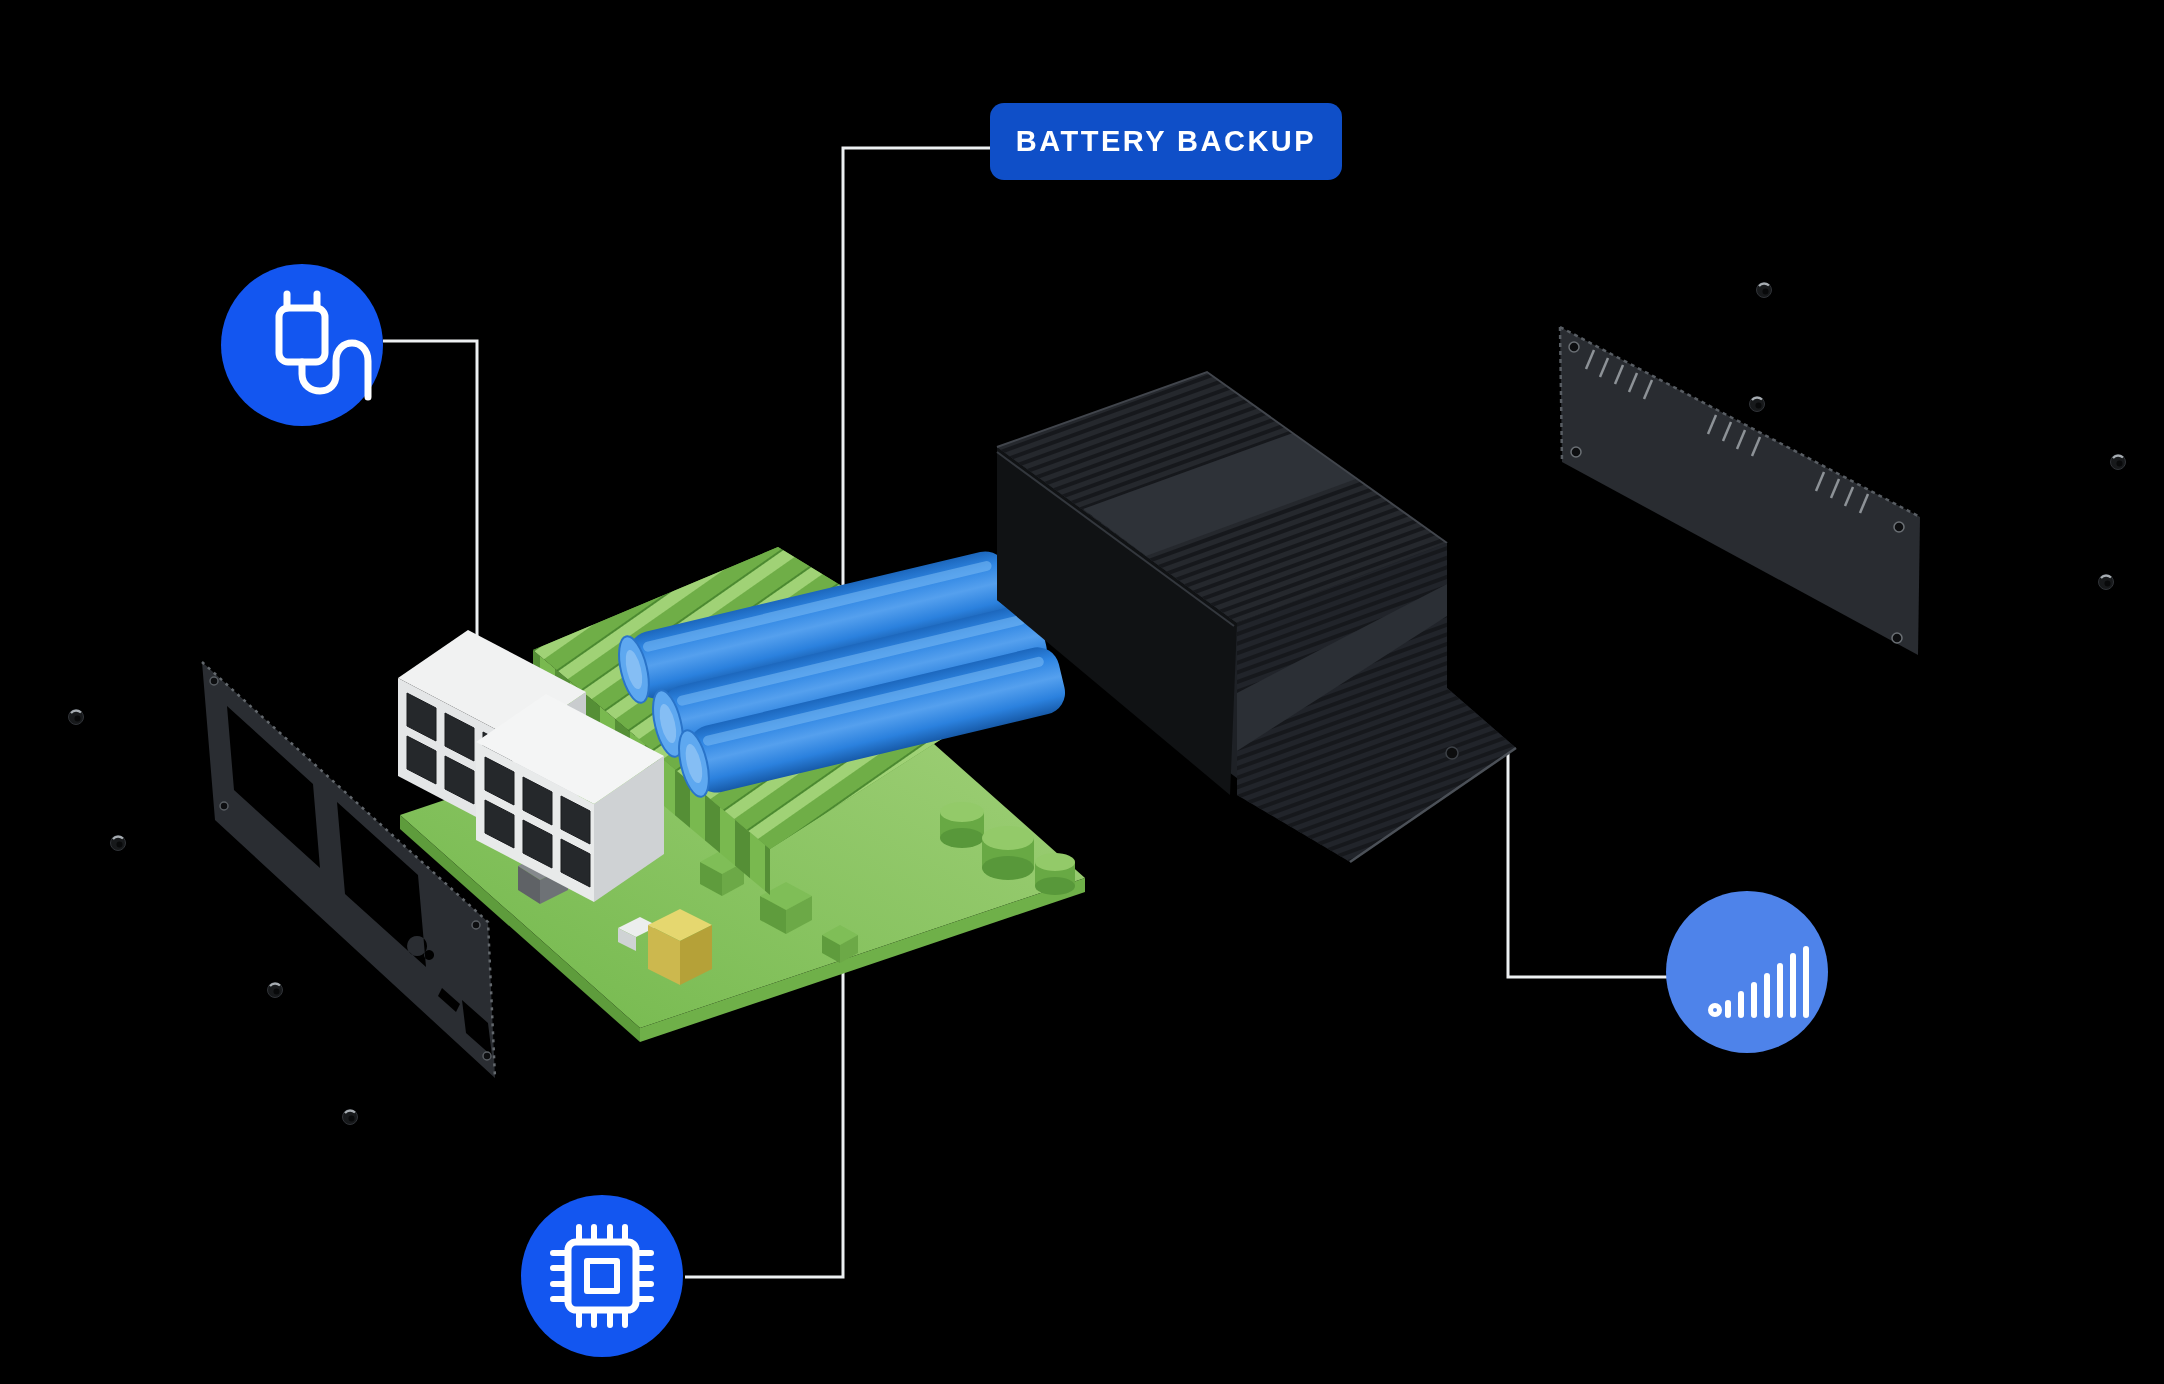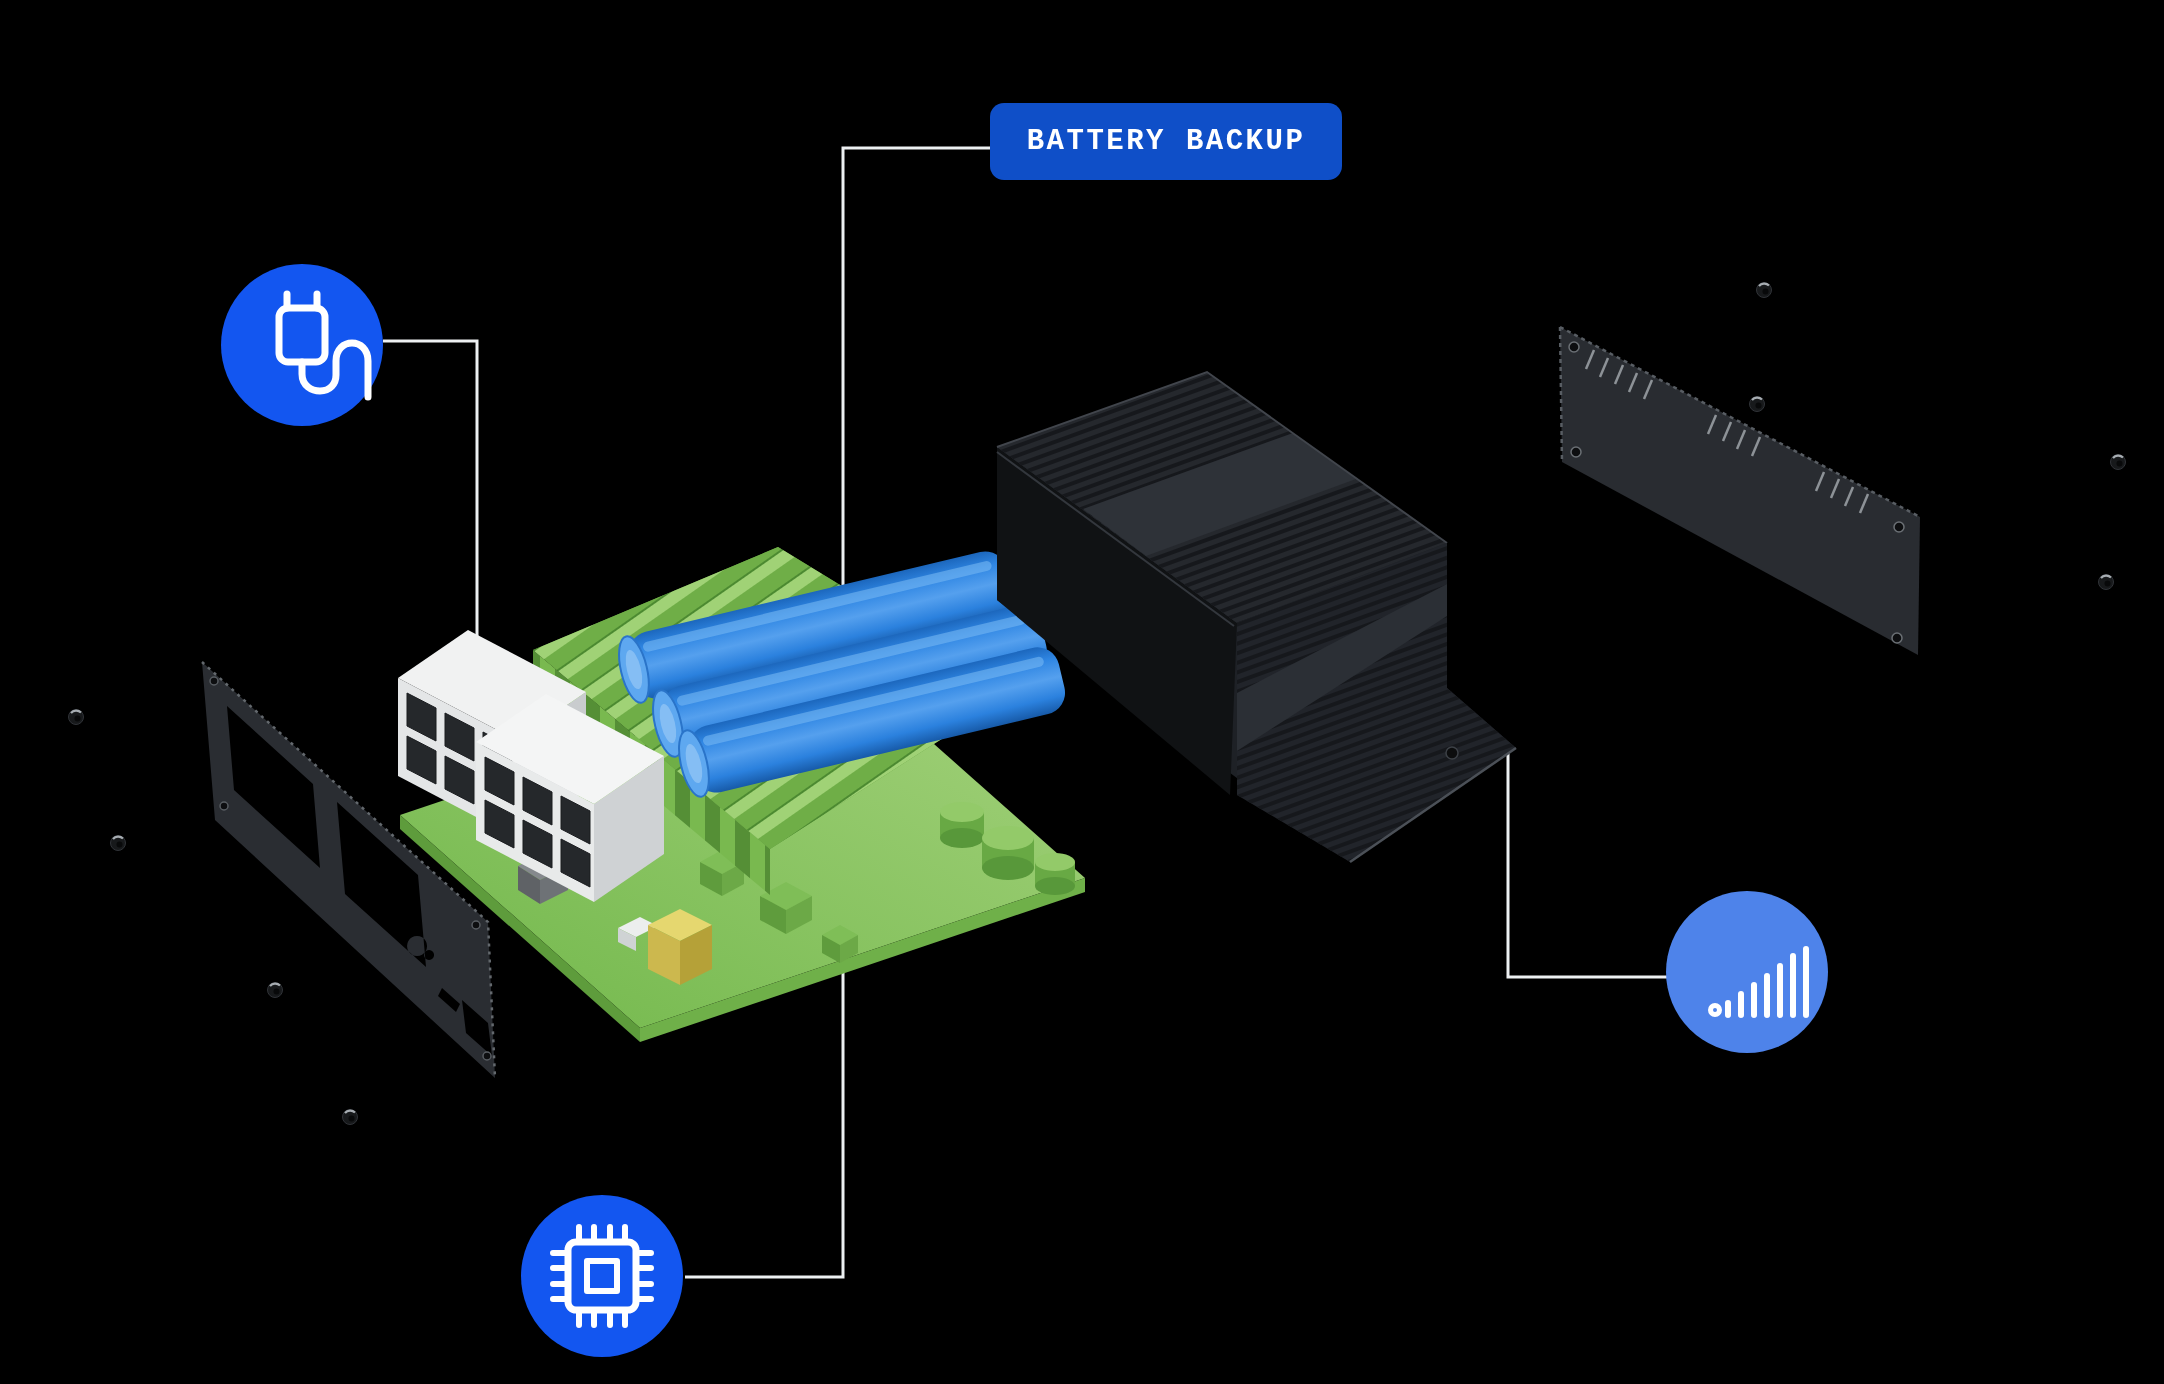--- a/index.html
+++ b/index.html
@@ -1,18 +1,18 @@
 <!DOCTYPE html>
 <html style="--page_bg: #000000; --badge_blue: #0F4FC8; --icon_blue: #1356F0; --icon_blue_light: #4E83EA; --line_color: #EDF0F2; --pcb_green: #7ABC53; --heatsink_green: #69AA45; --battery_blue: #2F86E3; --enclosure_dark: #25282D; --panel_dark: #2A2D32; --port_silver: #F1F2F2;"><head>
 <meta charset="utf-8">
 <style>
   html,body{margin:0;padding:0;background:#000;}
   .stage{
     position:relative;width:2164px;height:1384px;background:var(--page_bg,#000);
-    overflow:hidden;font-family:Liberation Mono, monospace;
+    overflow:hidden;font-family:Liberation Sans, sans-serif;
   }
   .stage svg{position:absolute;left:0;top:0;}
   .badge{
     position:absolute;left:990px;top:103px;width:352px;height:77px;
     background:var(--badge_blue,#0F4FC8);border-radius:14px;
     display:flex;align-items:center;justify-content:center;
     color:#fff;font-weight:bold;font-size:29px;letter-spacing:2.5px;
   }
   .icon-circle{
     position:absolute;width:162px;height:162px;border-radius:50%;

